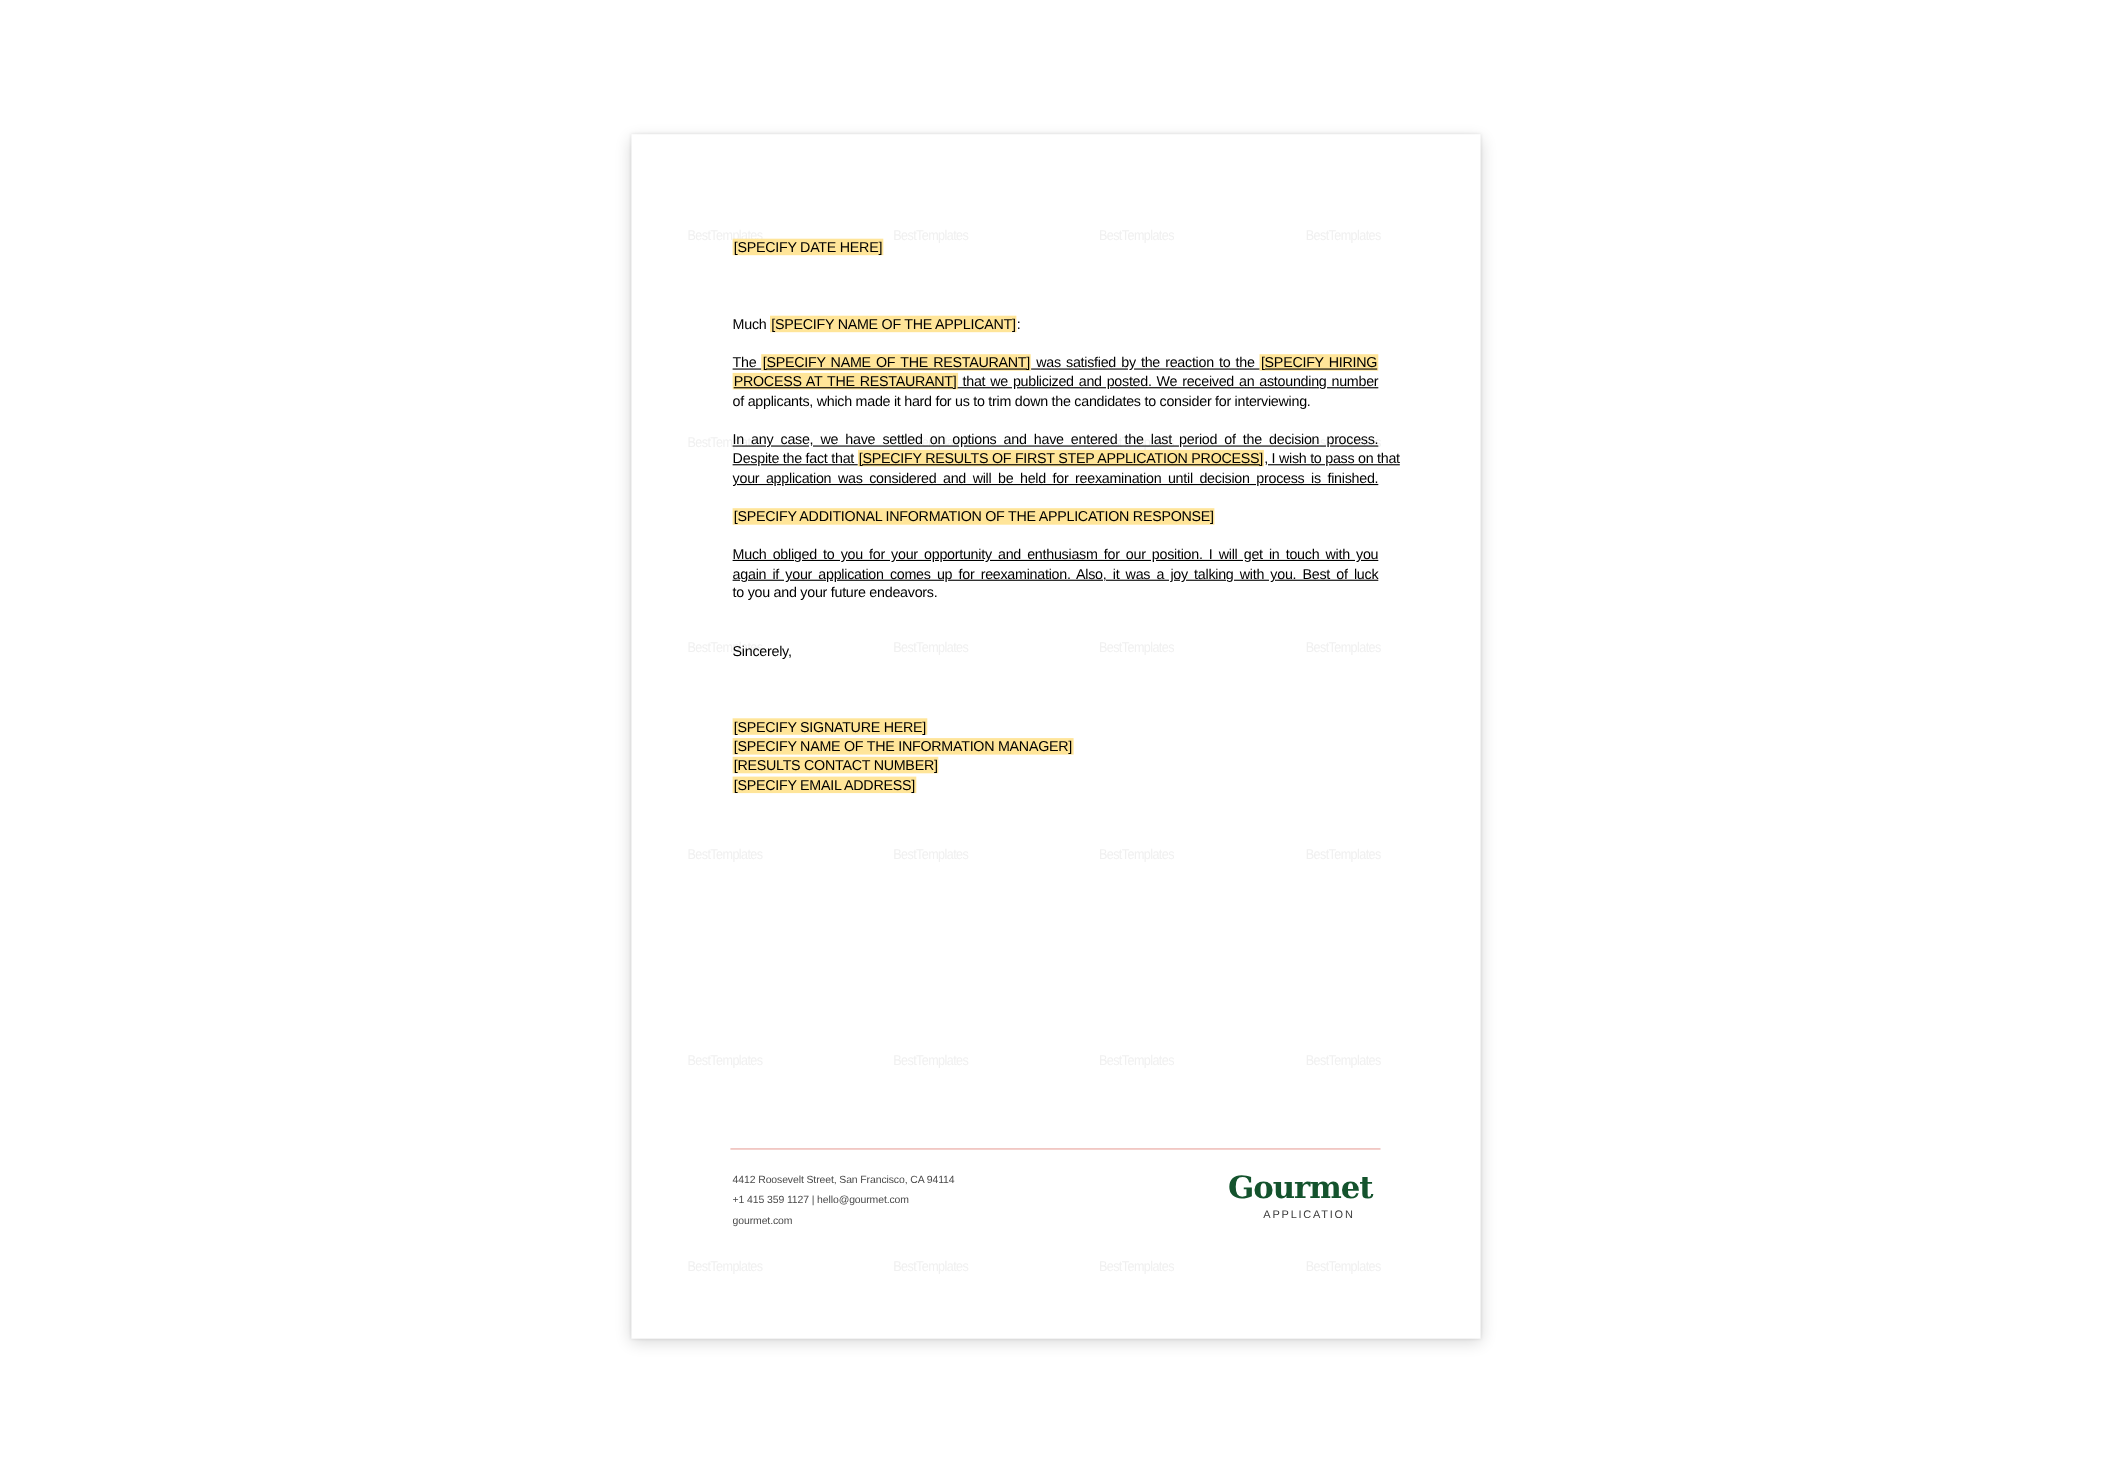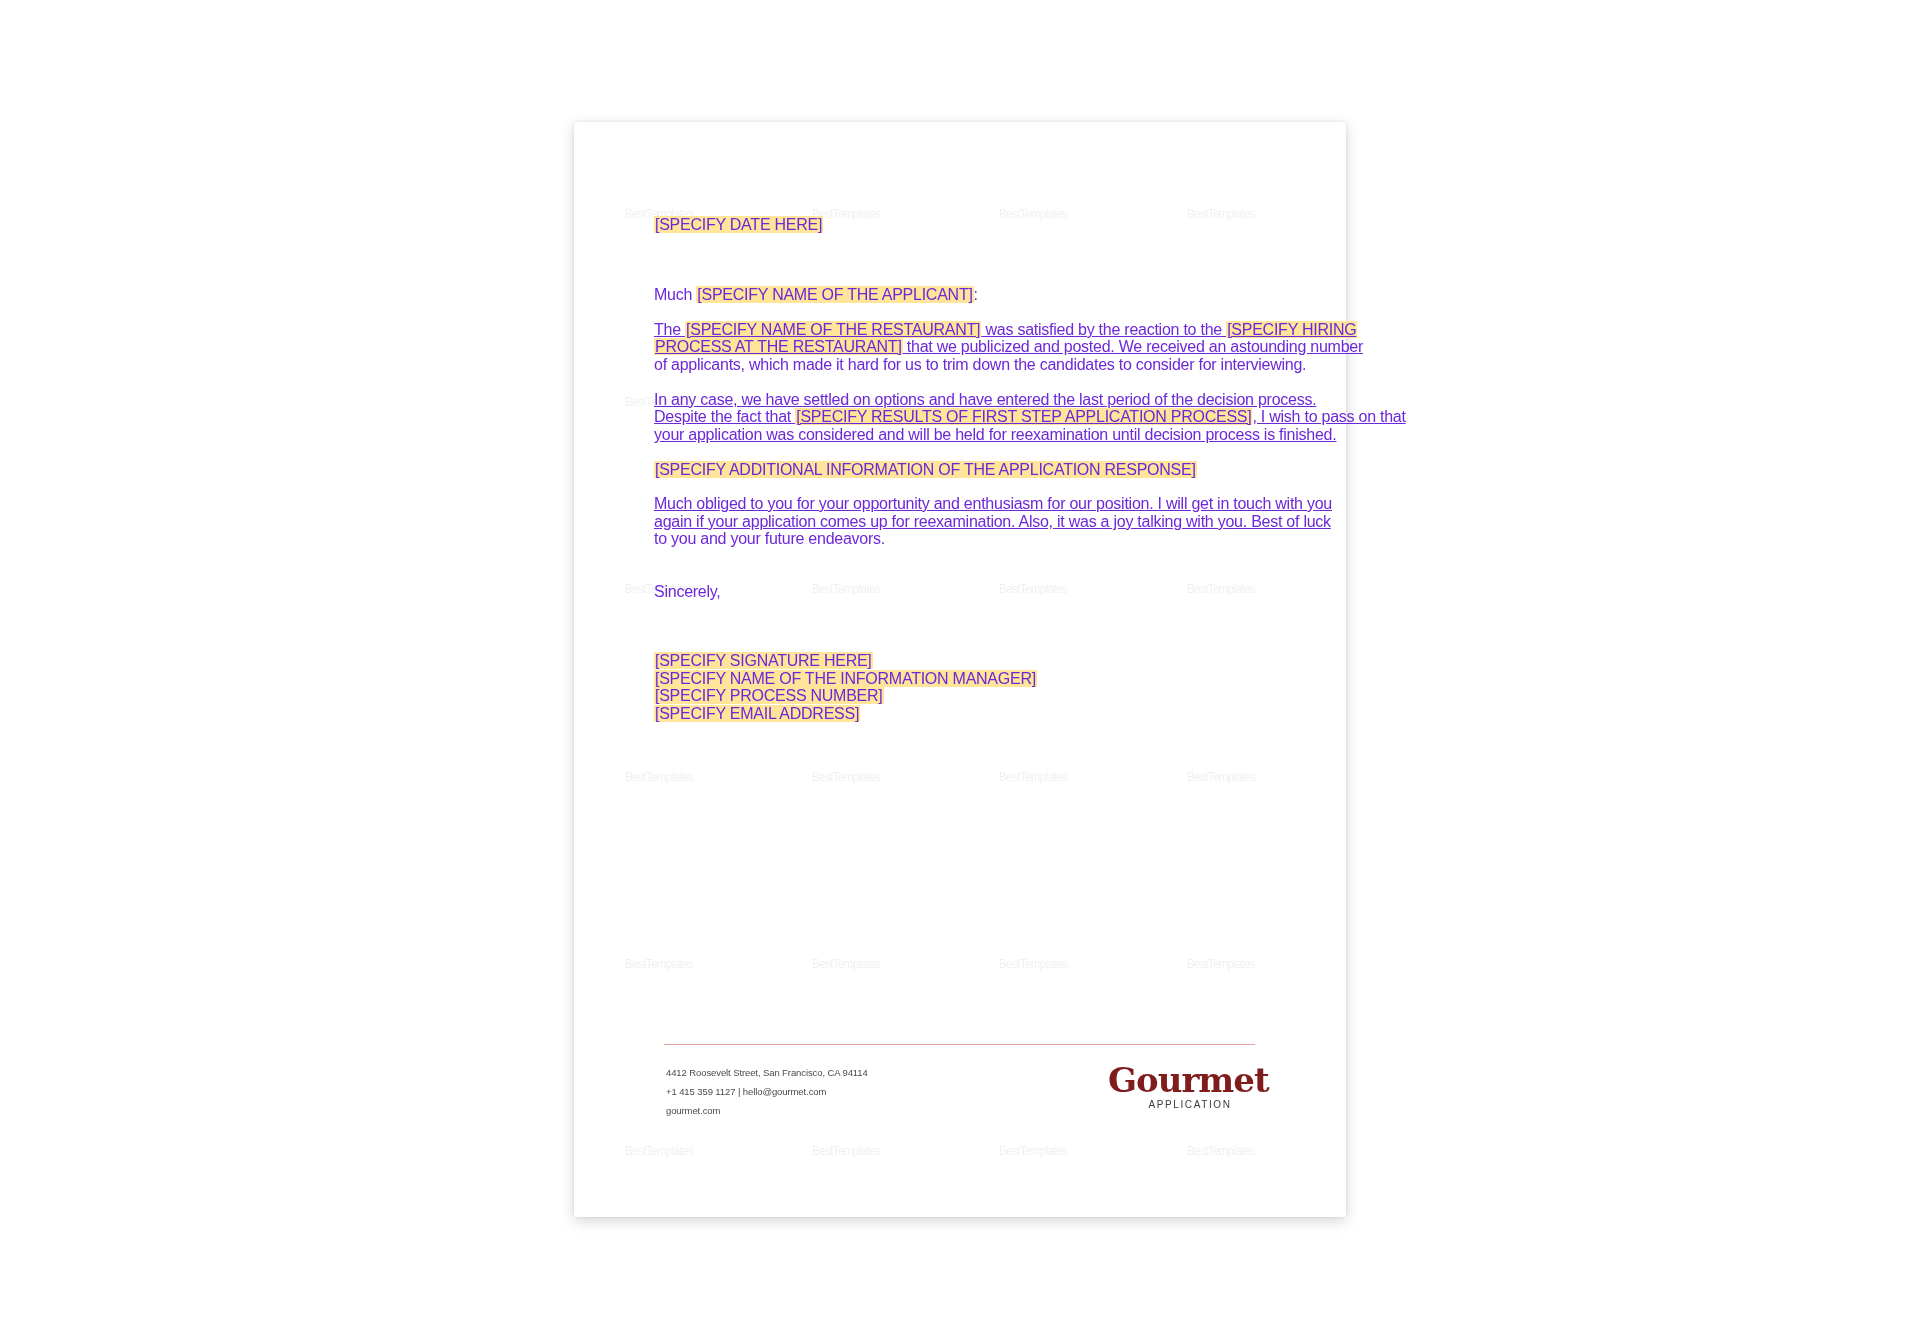--- a/index.html
+++ b/index.html
@@ -22,25 +22,25 @@
     font-size: 13px;
     color: #f0f0f0;
     letter-spacing: -0.6px;
     white-space: nowrap;
     transform: scaleX(0.88);
     transform-origin: left center;
     line-height: 14px;
   }
   .line {
     position: absolute;
-    left: 80px;
+    left: 92px;
     white-space: nowrap;
-    font-size: 16px;
+    font-size: 13px;
     line-height: 17px;
-    color: #6d28d9;
+    color: #000000;
     letter-spacing: -0.25px;
   }
   .just { width: 587px; text-align: justify; text-align-last: justify; text-decoration: underline; }
   .hl { background: #ffe599; padding: 0 1px; }
   .rule {
     position: absolute;
     left: 90px; top: 922px;
     width: 591px; height: 1px;
     background: #e8a39c;
   }
@@ -55,23 +55,23 @@
   }
   .logo {
     position: absolute;
     left: 534px; top: 940px;
     width: 148px;
     text-align: center;
   }
   .logo-main {
     font-family: "DejaVu Serif", "Liberation Serif", serif;
     font-weight: bold;
-    font-size: 34px;
+    font-size: 28px;
     line-height: 36px;
-    color: #7f1d1d;
+    color: #14532d;
     letter-spacing: -1px;
     text-align: center;
   }
   .logo-sub {
     font-size: 10px;
     letter-spacing: 1.6px;
     color: #3a3a3a;
     line-height: 12px;
     margin-top: 1px;
     padding-left: 16px;
@@ -148,21 +148,21 @@
     <div class="line just" style="top:373px">Much obliged to you for your opportunity and enthusiasm for our position. I will get in touch with you</div>
     <div class="line just" style="top:391px">again if your application comes up for reexamination. Also, it was a joy talking with you. Best of luck</div>
     <div class="line" style="top:408px">to you and your future endeavors.</div>
   </div>
 
   <div class="line" style="top:461px">Sincerely,</div>
 
   <div>
     <div class="line" style="top:530px"><span class="hl">[SPECIFY SIGNATURE HERE]</span></div>
     <div class="line" style="top:548px"><span class="hl">[SPECIFY NAME OF THE INFORMATION MANAGER]</span></div>
-    <div class="line" style="top:565px"><span class="hl">[SPECIFY PROCESS NUMBER]</span></div>
+    <div class="line" style="top:565px"><span class="hl">[RESULTS CONTACT NUMBER]</span></div>
     <div class="line" style="top:583px"><span class="hl">[SPECIFY EMAIL ADDRESS]</span></div>
   </div>
 
   <div class="rule"></div>
 
   <div>
     <div class="foot" style="top:945px">4412 Roosevelt Street, San Francisco, CA 94114</div>
     <div class="foot" style="top:964px">+1 415 359 1127 | hello@gourmet.com</div>
     <div class="foot" style="top:983px">gourmet.com</div>
   </div>

